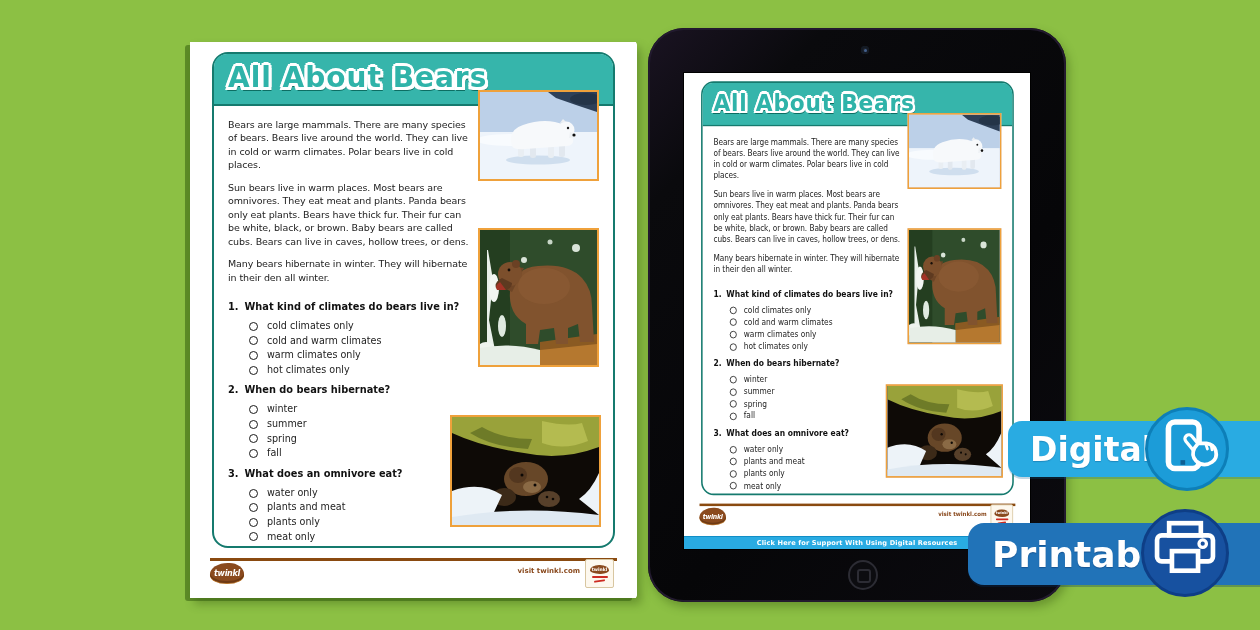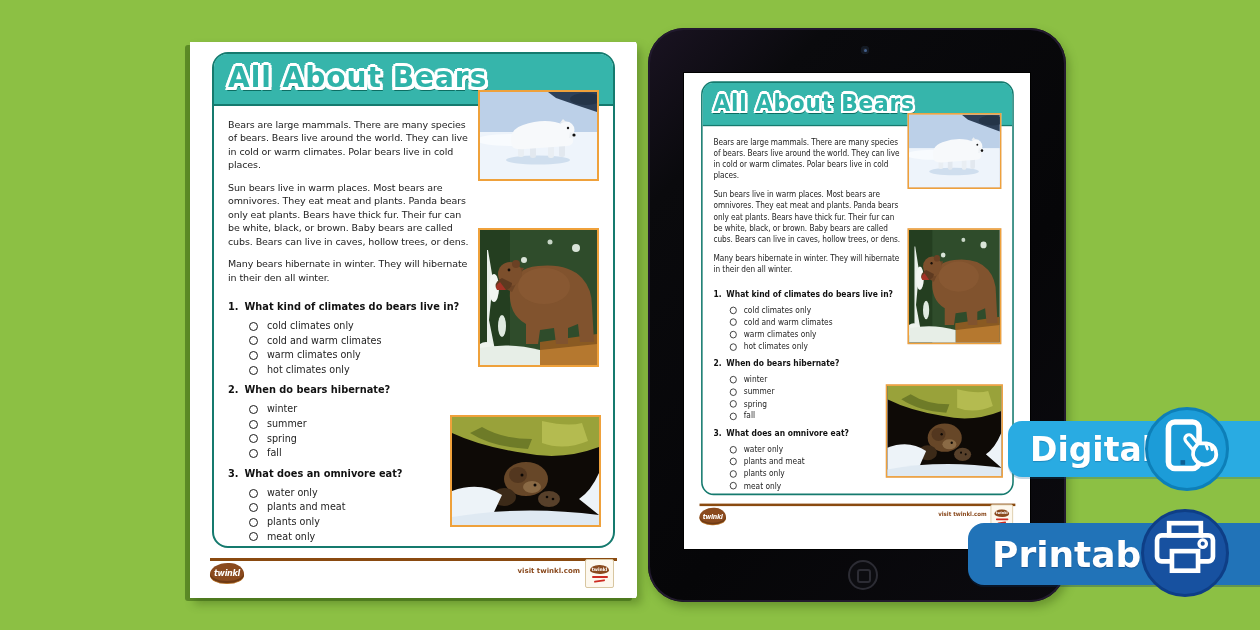--- a/index.html
+++ b/index.html
@@ -485,20 +485,23 @@
             <span>twinkl</span>
           </div>
     <div class="ws-visit">visit twinkl.com</div>
     <div class="ws-stamp">
       <div class="stamp-blob">twinkl</div>
       <div class="stamp-line"></div>
       <div class="stamp-line short"></div>
     </div>
   </div>
 </div>
+    <div class="support-bar">
+      <span>Click Here for Support With Using Digital Resources</span>
+    </div>
   </div>
   <div class="home-button"></div>
 </div>
 
 <div class="badge-bar digital-bar">
   <span class="badge-label">Digital</span>
 </div>
 <div class="digital-circle">
   <svg class="badge-icon" viewBox="0 0 84 84">
     <rect x="22" y="13" width="33" height="50" rx="7" fill="none" stroke="#ffffff" stroke-width="6"></rect>

